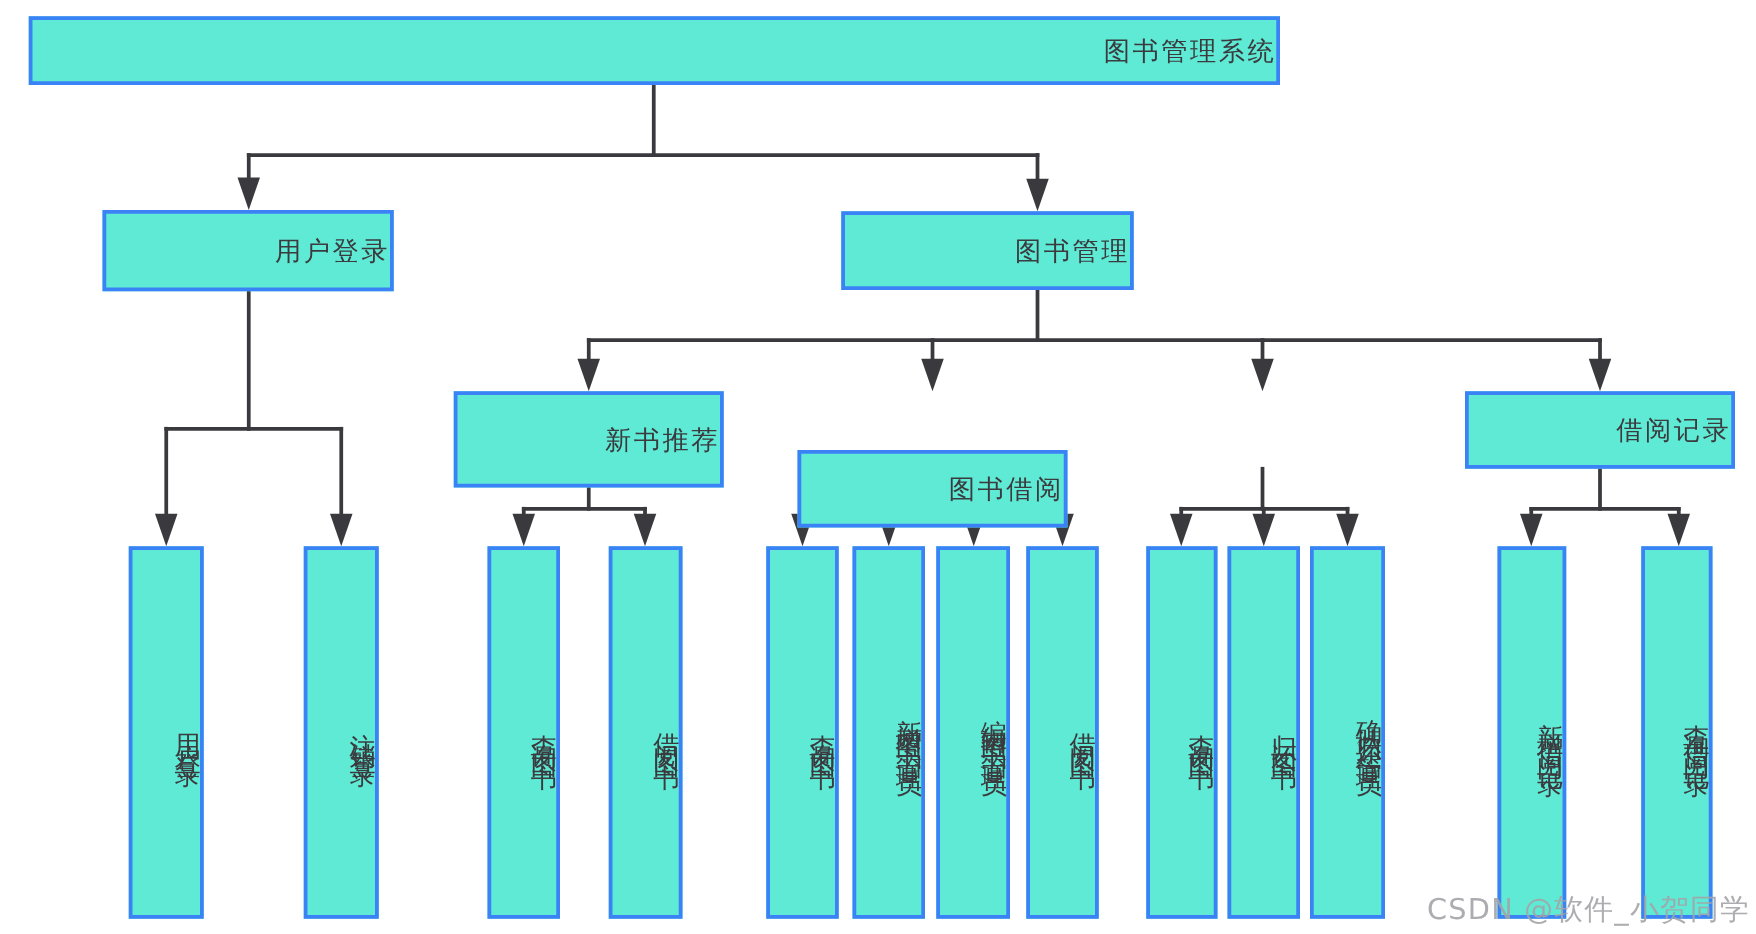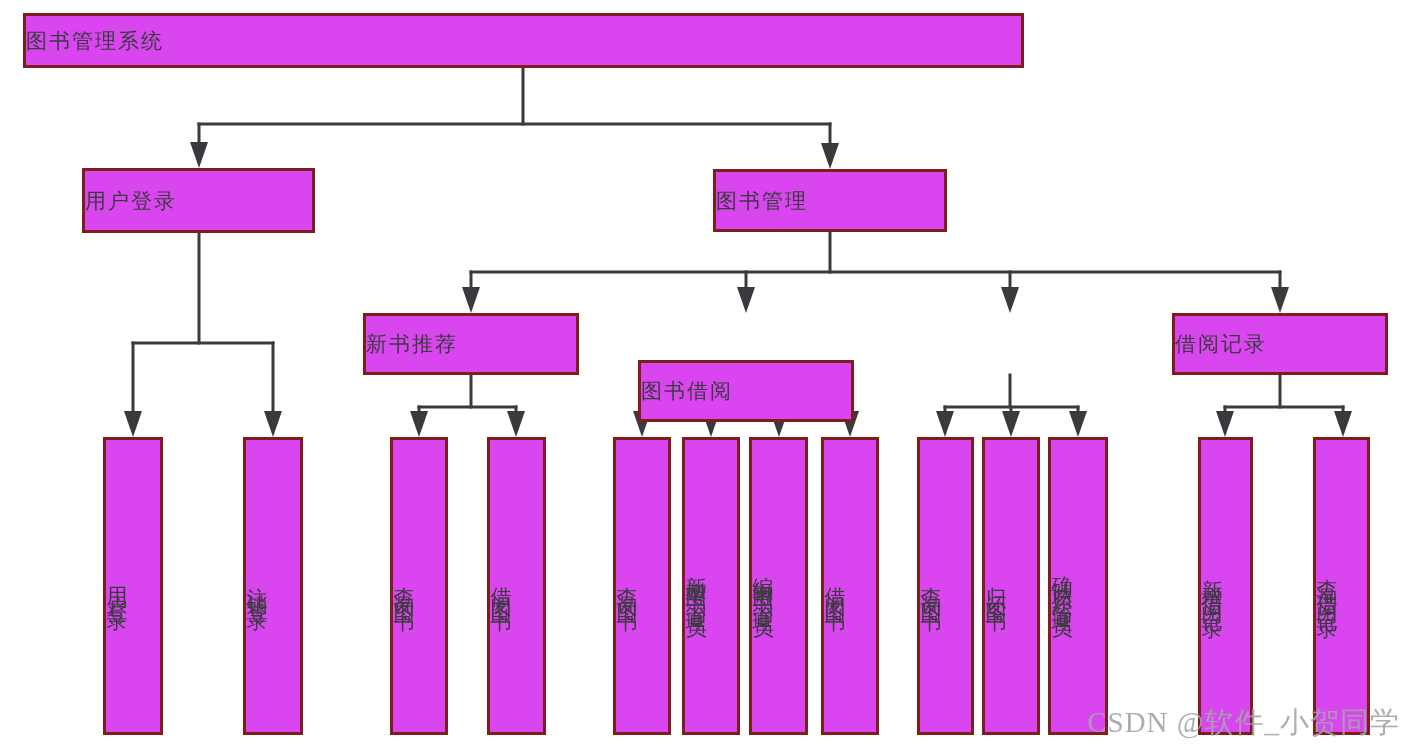--- a/index.html
+++ b/index.html
@@ -13,51 +13,50 @@
   }
   #connectors {
     position: absolute;
     left: 0; top: 0;
     width: 1405px; height: 747px;
     z-index: 0;
   }
   .node {
     position: absolute;
     box-sizing: border-box;
-    background: #d946ef;
-    border: 3px solid #7f1d1d;
+    background: #5eead4;
+    border: 3px solid #3b82f6;
     display: flex;
     align-items: center;
-    justify-content: flex-start;
+    justify-content: flex-end;
     color: #3b3b3f;
     z-index: 1;
   }
   .node .h-label {
     font-size: 21px;
     letter-spacing: 2px;
     white-space: nowrap;
   }
   .node .v-label {
     writing-mode: vertical-rl;
     text-orientation: mixed;
     font-size: 21px;
     letter-spacing: 8px;
     line-height: 1;
     white-space: nowrap;
   }
   #watermark {
     position: absolute;
     right: 5px;
     bottom: 4px;
-    font-size: 29px;
+    font-size: 23px;
     letter-spacing: 1px;
     color: rgba(164, 164, 168, 0.9);
     z-index: 3;
     white-space: nowrap;
-    font-family: Liberation Serif, serif;
   }
 </style>
 </head>
 <body>
 
 <div id="canvas">
 
   <svg id="connectors" viewBox="0 0 1405 747" xmlns="http://www.w3.org/2000/svg">
     <g stroke="#3a3a3e" stroke-width="3" fill="#3a3a3e" stroke-linecap="square">
 
@@ -136,25 +135,25 @@
     </g>
   </svg>
 
   <div class="node" style="left:23px; top:13px; width:1001px; height:55px;">
     <span class="h-label">图书管理系统</span>
   </div>
 
   <div class="node" style="left:82px; top:168px; width:233px; height:65px;">
     <span class="h-label">用户登录</span>
   </div>
-  <div class="node" style="left:713px; top:169px; width:234px; height:63px;">
+  <div class="node" style="left:673px; top:169px; width:234px; height:63px;">
     <span class="h-label">图书管理</span>
   </div>
 
-  <div class="node" style="left:363px; top:313px; width:216px; height:62px;">
+  <div class="node" style="left:363px; top:313px; width:216px; height:77px;">
     <span class="h-label">新书推荐</span>
   </div>
   <div class="node" style="left:638px; top:313px; width:216px; height:62px;margin-top:47px;">
     <span class="h-label">图书借阅</span>
   </div>
   <div class="node" style="left:1172px; top:313px; width:216px; height:62px;">
     <span class="h-label">借阅记录</span>
   </div>
 
   <div class="node" style="left:103px; top:437px; width:60px; height:298px;">

